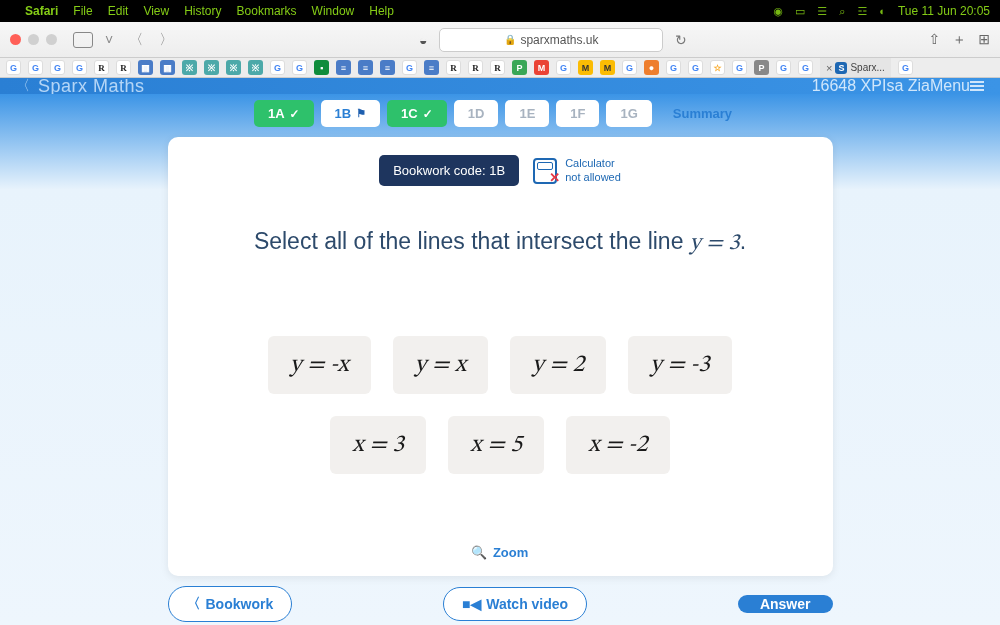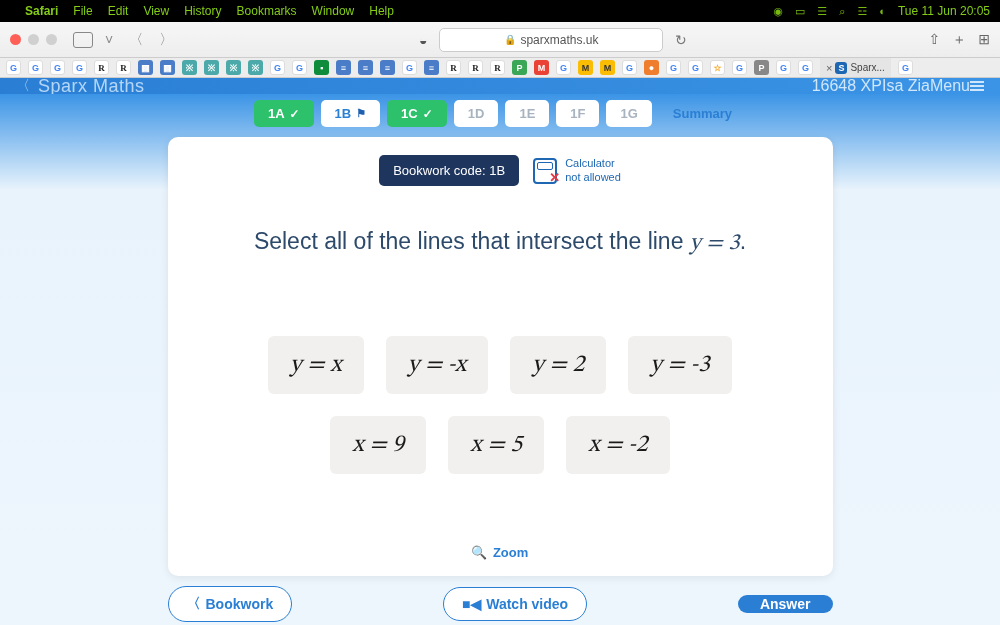--- a/index.html
+++ b/index.html
@@ -249,27 +249,27 @@
         </div>
       </div>
     </div>
 
     <div class="question">
       <span>Select all of the lines that intersect the line </span><span class="math">y = 3</span><span>.</span>
     </div>
 
     <div class="options-area">
       <div class="option-row">
+        <button class="option-btn">y = -x</button>
         <button class="option-btn">y = x</button>
-        <button class="option-btn">y = -x</button>
         <button class="option-btn">y = 2</button>
         <button class="option-btn">y = -3</button>
       </div>
       <div class="option-row">
-        <button class="option-btn">x = 9</button>
+        <button class="option-btn">x = 3</button>
         <button class="option-btn">x = 5</button>
         <button class="option-btn">x = -2</button>
       </div>
     </div>
 
     <div class="zoom-link">
       <span>🔍</span>
       <span>Zoom</span>
     </div>
   </div>

